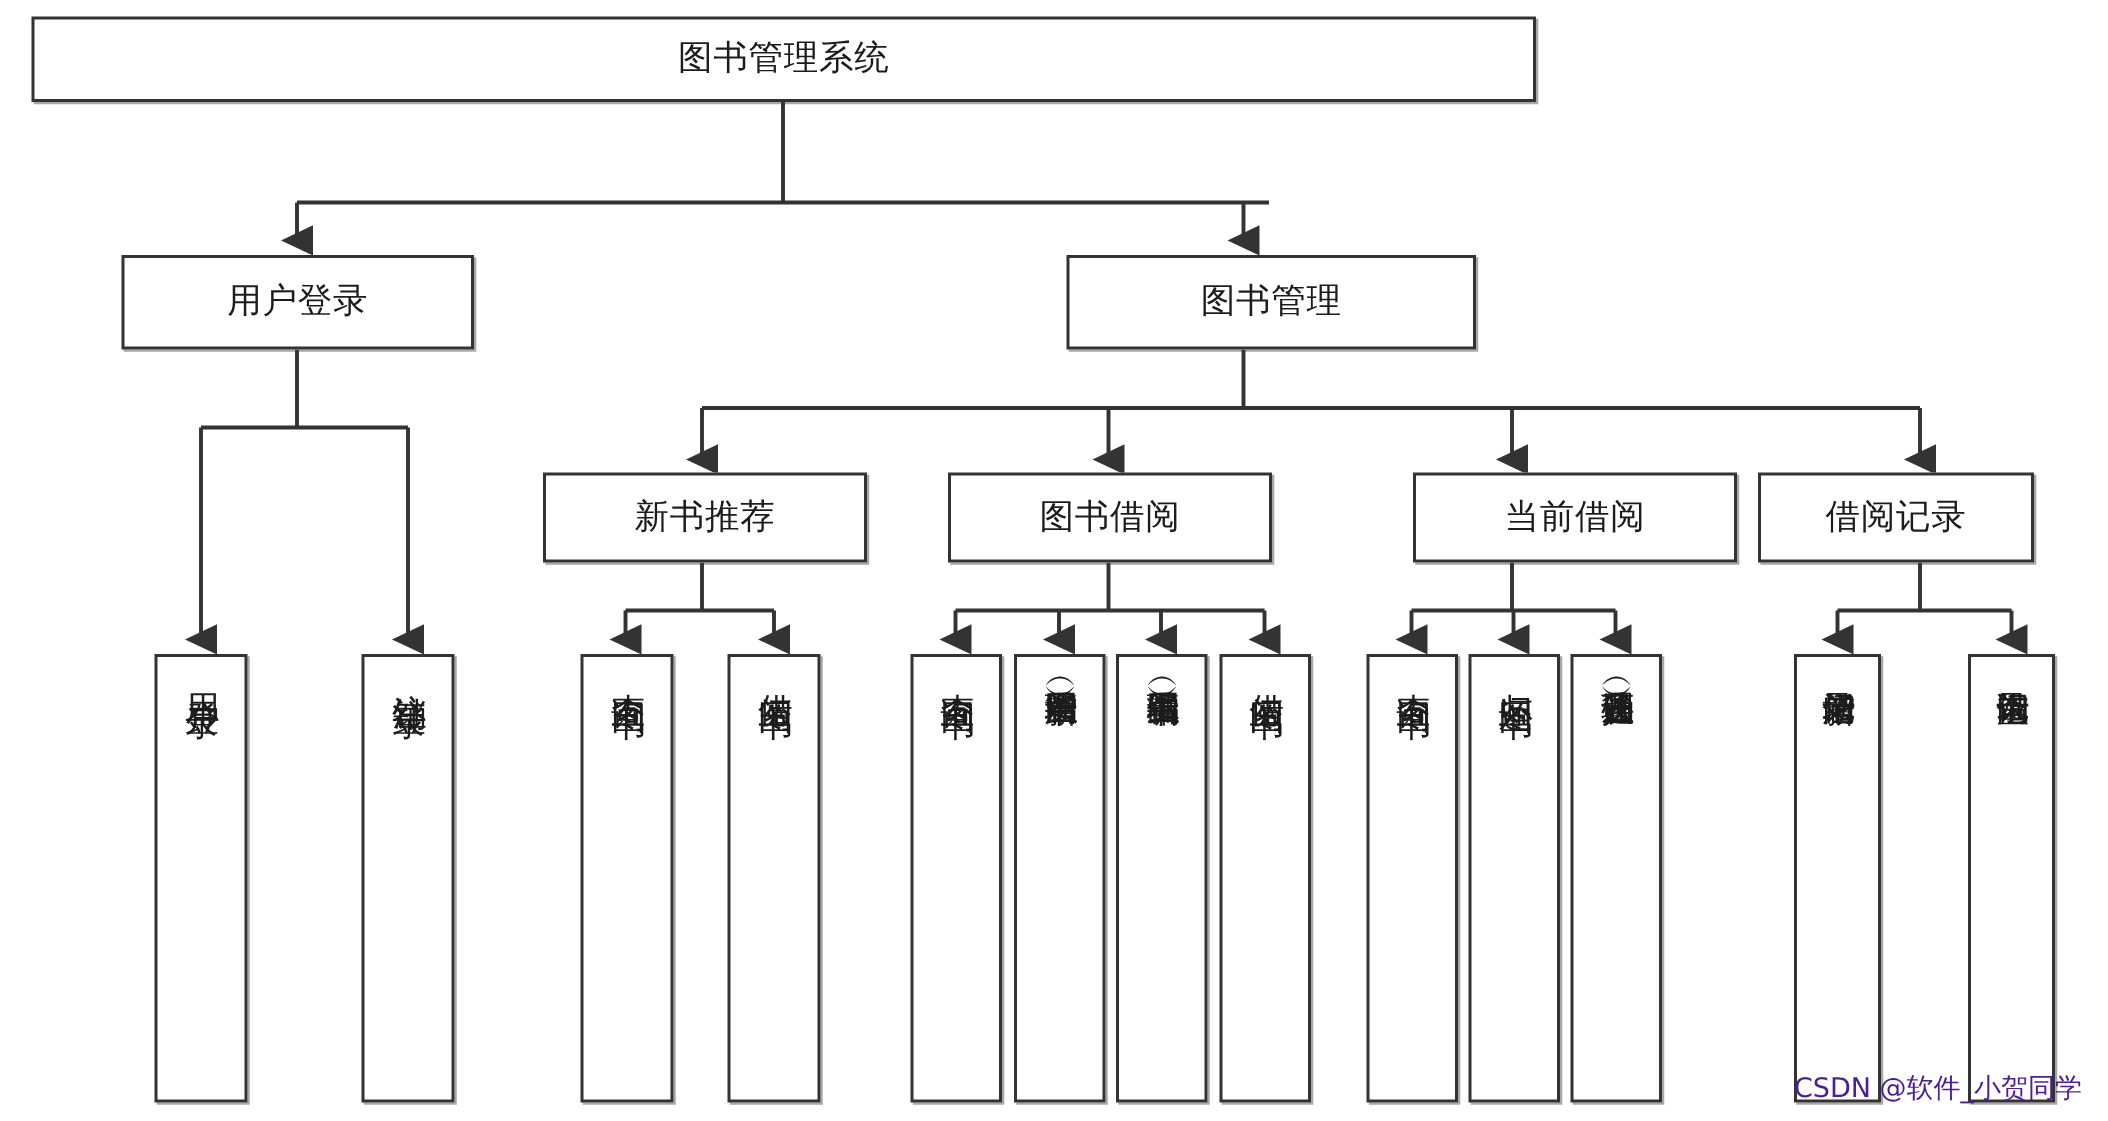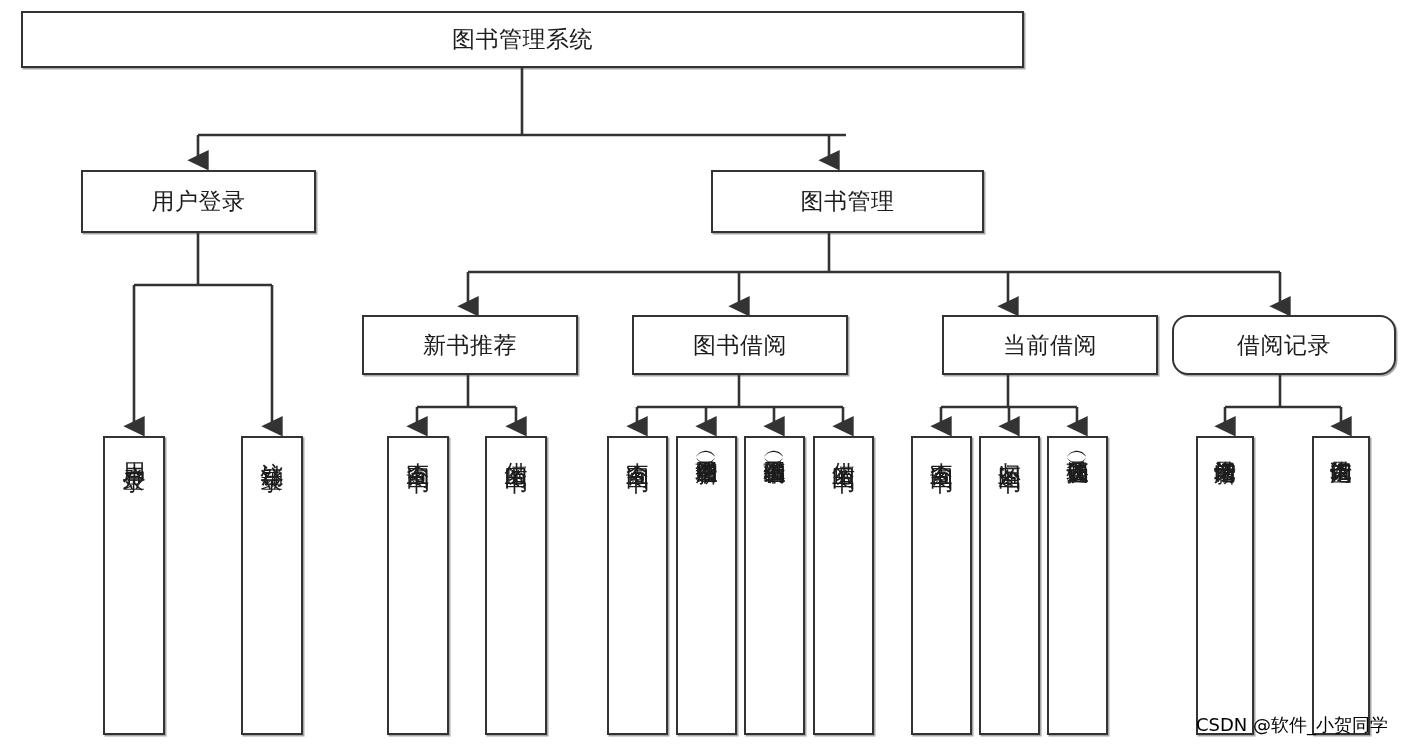--- a/index.html
+++ b/index.html
@@ -68,21 +68,21 @@
   }
   .node.vert.tight .node-label {
     letter-spacing: 0px;
     font-size: 22px;
   }
   .watermark {
     position: absolute;
     left: 1196px;
     top: 713px;
     font-size: 18px;
-    color: #000000;
+    color: #4c1d95;
     white-space: nowrap;
     z-index: 5;
     font-family: "DejaVu Sans", "Liberation Sans", sans-serif;
   }
 </style>
 </head>
 <body>
 
 <div id="diagram-canvas">
 
@@ -149,21 +149,21 @@
 
   <div class="node horiz" style="left:362px; top:315px; width:216px; height:60px;">
     <span class="node-label">新书推荐</span>
   </div>
   <div class="node horiz" style="left:632px; top:315px; width:216px; height:60px;">
     <span class="node-label">图书借阅</span>
   </div>
   <div class="node horiz" style="left:902px; top:315px; width:216px; height:60px;margin-left:40px;">
     <span class="node-label">当前借阅</span>
   </div>
-  <div class="node horiz" style="left:1172px; top:315px; width:224px; height:60px;border-radius:16px;">
+  <div class="node horiz" style="left:1172px; top:315px; width:184px; height:60px;">
     <span class="node-label">借阅记录</span>
   </div>
 
   <div class="node vert" style="left:103px; top:436px; width:62px; height:299px;">
     <span class="node-label">用户登录</span>
   </div>
   <div class="node vert" style="left:241px; top:436px; width:62px; height:299px;">
     <span class="node-label">注销登录</span>
   </div>
 

